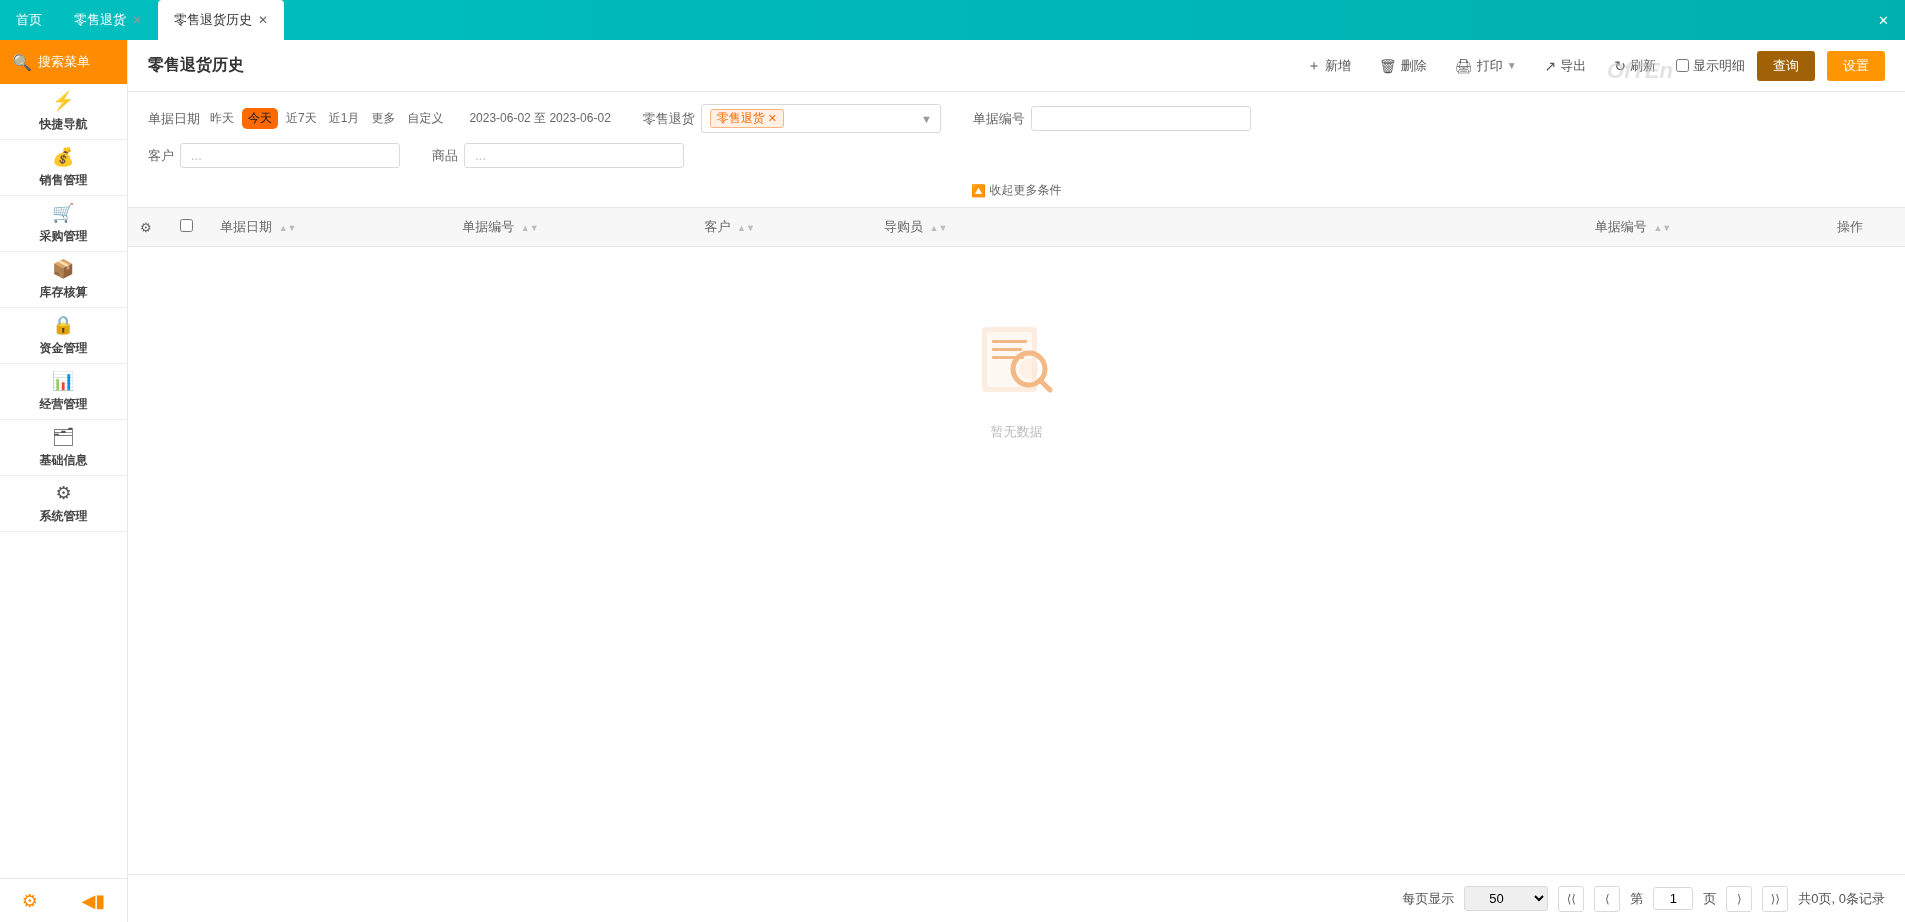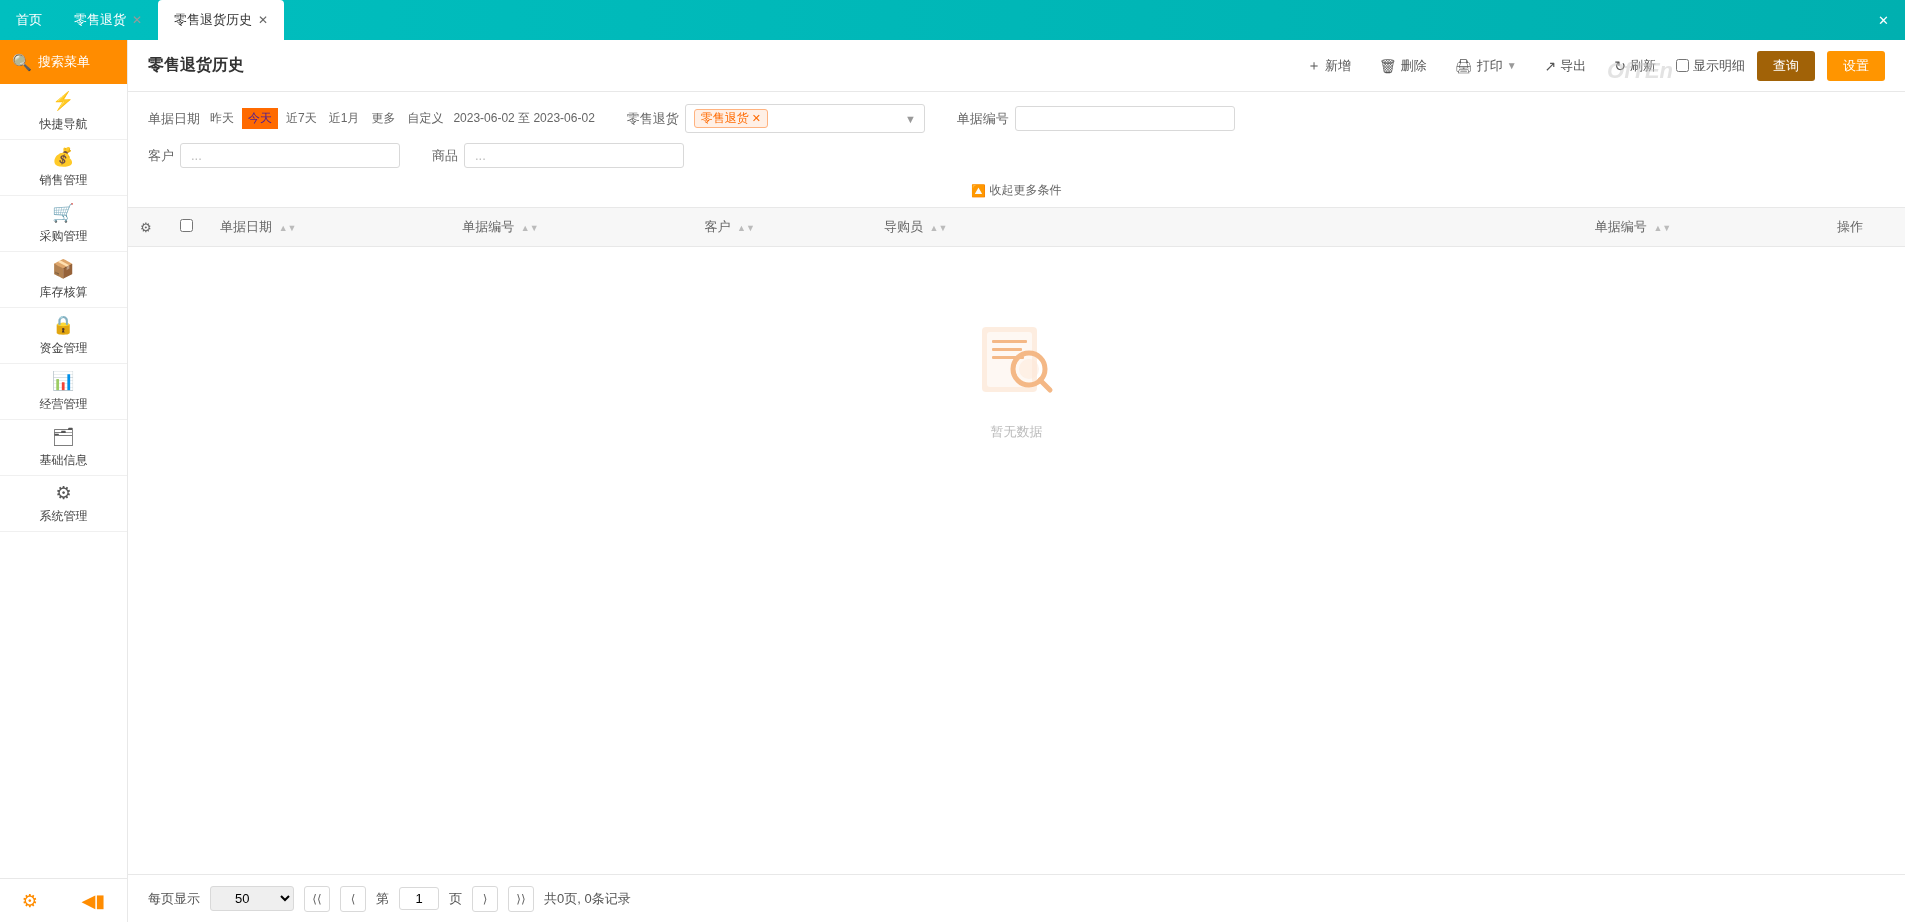--- a/index.html
+++ b/index.html
@@ -86,21 +86,21 @@
       height: 56px;
       display: flex;
       flex-direction: column;
       align-items: center;
       justify-content: center;
       gap: 4px;
       cursor: pointer;
       border-bottom: 1px solid #f0f0f0;
     }
     .nav-item .nav-icon { font-size: 18px; color: #555; }
-    .nav-item .nav-label { font-size: 12px; color: #444; }
+    .nav-item .nav-label { font-size: 12px; color: #444; font-weight: bold; }
     .sidebar-bottom {
       height: 44px;
       display: flex;
       align-items: center;
       justify-content: space-around;
       border-top: 1px solid #e8e8e8;
       flex-shrink: 0;
     }
     .sidebar-bottom .bottom-icon {
       font-size: 18px;
@@ -208,31 +208,31 @@
       gap: 4px;
     }
     .date-opt {
       font-size: 12px;
       color: #666;
       cursor: pointer;
       padding: 2px 4px;
     }
     .date-opt.active {
       background: #ff6a00;
-      color: #4c1d95;
-      border-radius: 0;
+      color: #0f172a;
+      border-radius: 5px;
       padding: 2px 6px;
     }
     .date-range {
       font-size: 12px;
       color: #666;
       display: flex;
       align-items: center;
       gap: 4px;
-      margin-left: 0;
+      margin-left: 16px;
     }
     .filter-select {
       border: 1px solid #d9d9d9;
       border-radius: 3px;
       padding: 4px 8px;
       font-size: 13px;
       color: #333;
       display: flex;
       align-items: center;
       gap: 6px;
@@ -343,20 +343,21 @@
       color: #bbb;
     }
 
     
     .pagination-bar {
       height: 48px;
       background: #fff;
       border-top: 1px solid #e8e8e8;
       display: flex;
       align-items: center;
+      justify-content: flex-end;
       padding: 0 20px;
       gap: 10px;
       flex-shrink: 0;
       font-size: 13px;
       color: #555;
     }
     .pagination-bar select {
       border: 1px solid #d9d9d9;
       border-radius: 3px;
       padding: 3px 20px;

